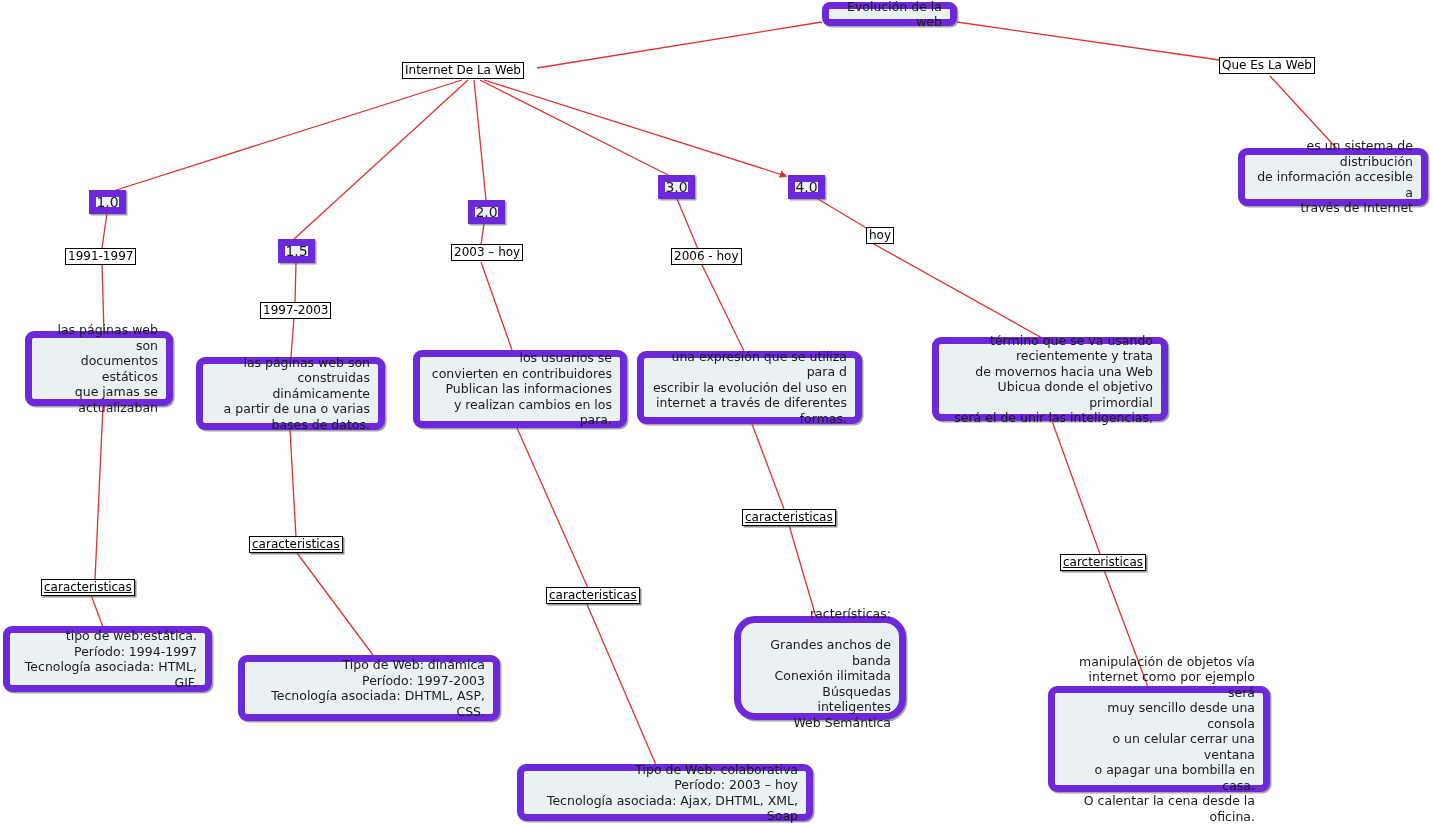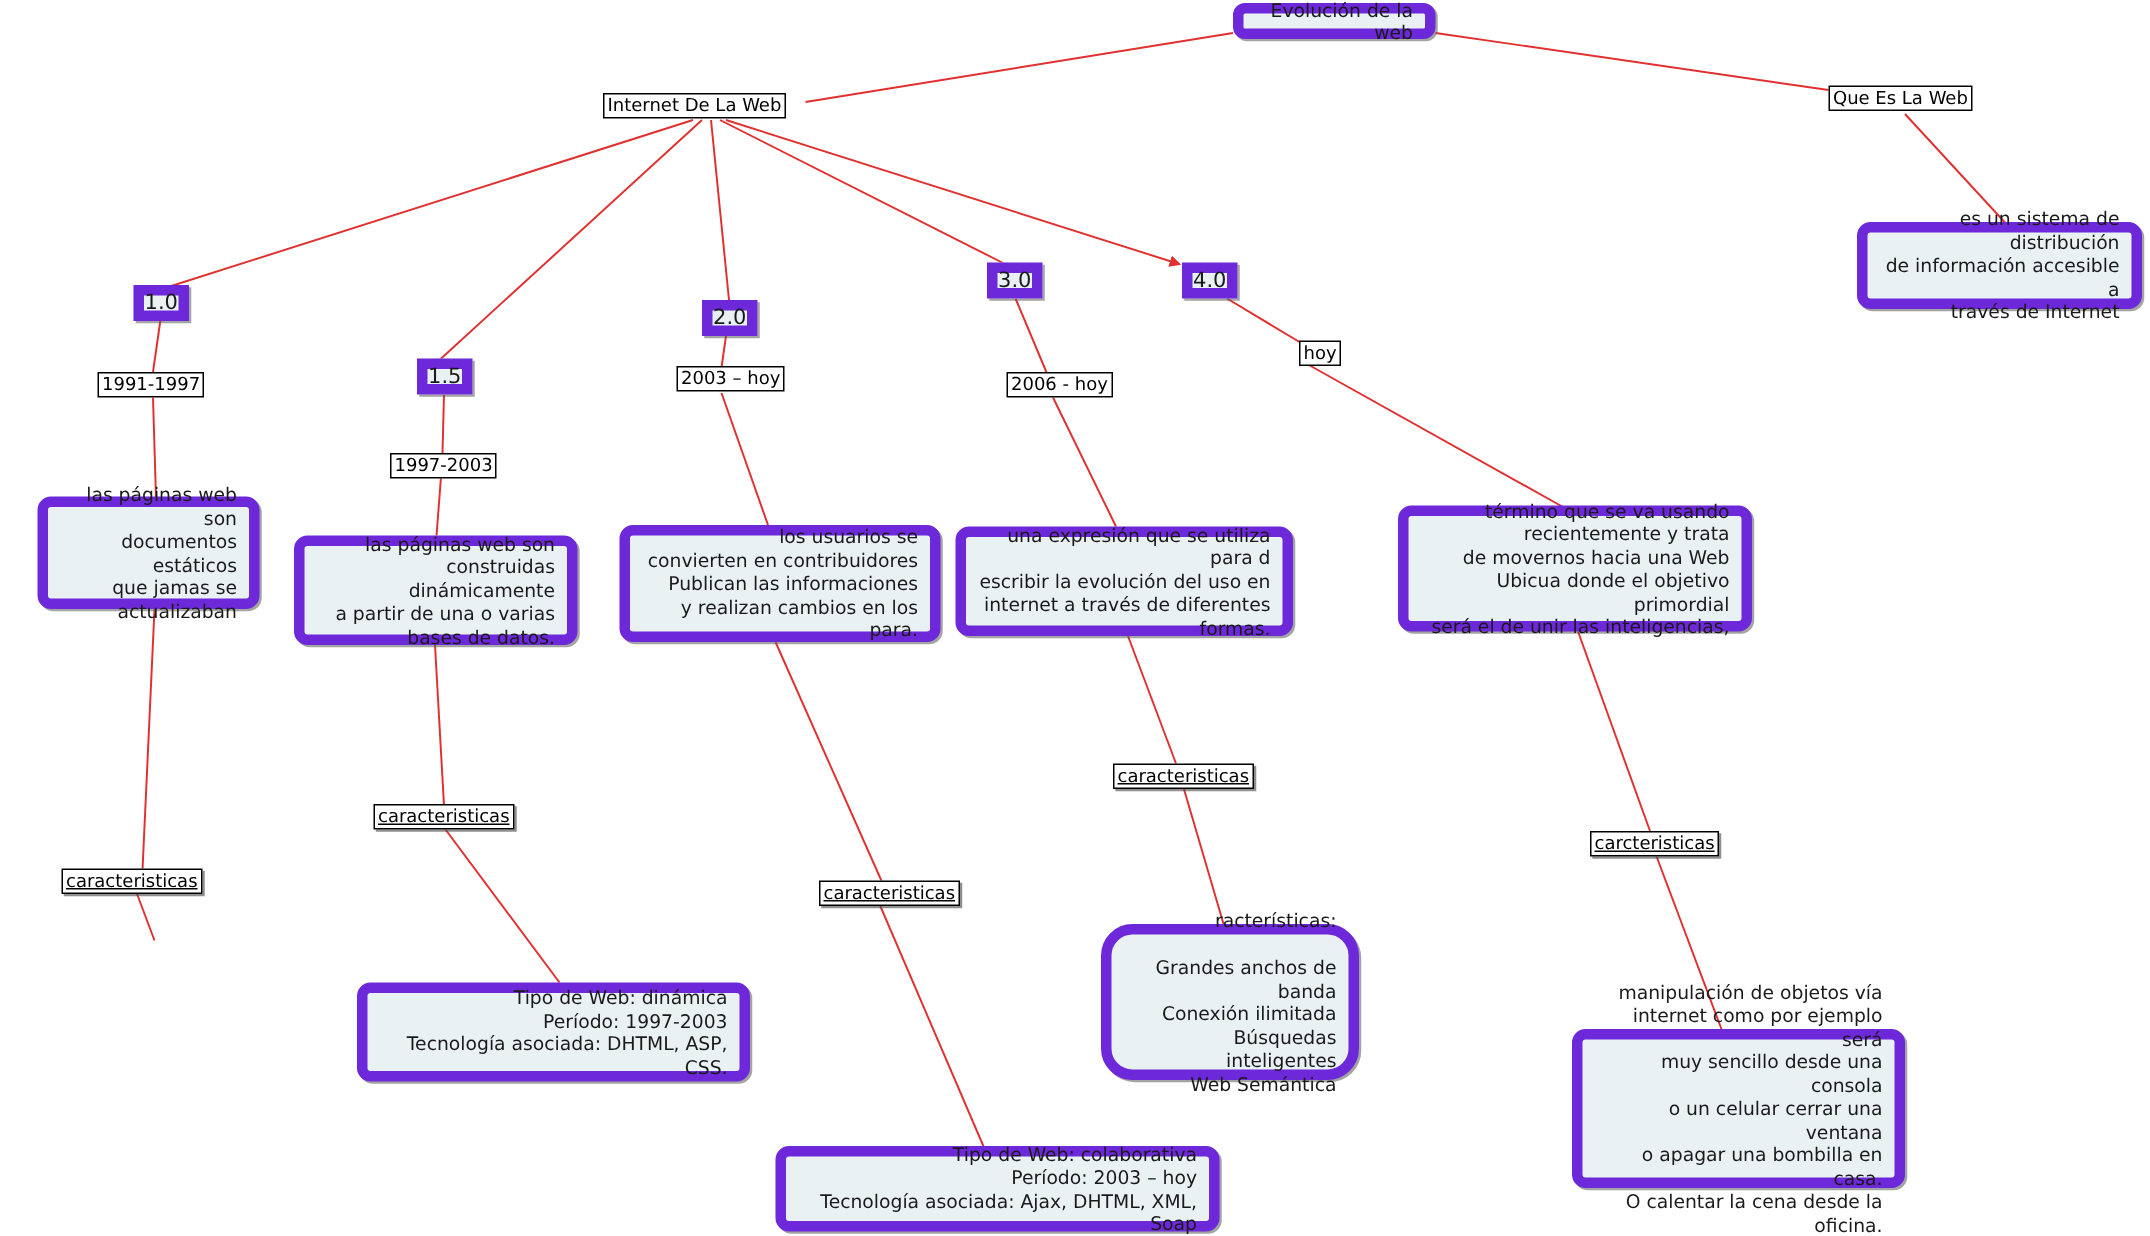--- a/index.html
+++ b/index.html
@@ -212,20 +212,25 @@
   <div class="linklabel shadow" style="left:546px; top:587px;">
     <span>caracteristicas</span>
   </div>
   <div class="linklabel shadow" style="left:742px; top:509px;">
     <span>caracteristicas</span>
   </div>
   <div class="linklabel shadow" style="left:1060px; top:554px;">
     <span>carcteristicas</span>
   </div>
 
+  <div class="node" style="left:3px; top:626px; width:209px; height:66px;">
+    <span>tipo de web:estática.
+Período: 1994-1997
+Tecnología asociada: HTML, GIF.</span>
+  </div>
 
   <div class="node" style="left:238px; top:655px; width:262px; height:66px;">
     <span>Tipo de Web: dinámica
 Período: 1997-2003
 Tecnología asociada: DHTML, ASP, CSS.</span>
   </div>
 
   <div class="node" style="left:517px; top:764px; width:296px; height:57px;">
     <span>Tipo de Web: colaborativa
 Período: 2003 – hoy

